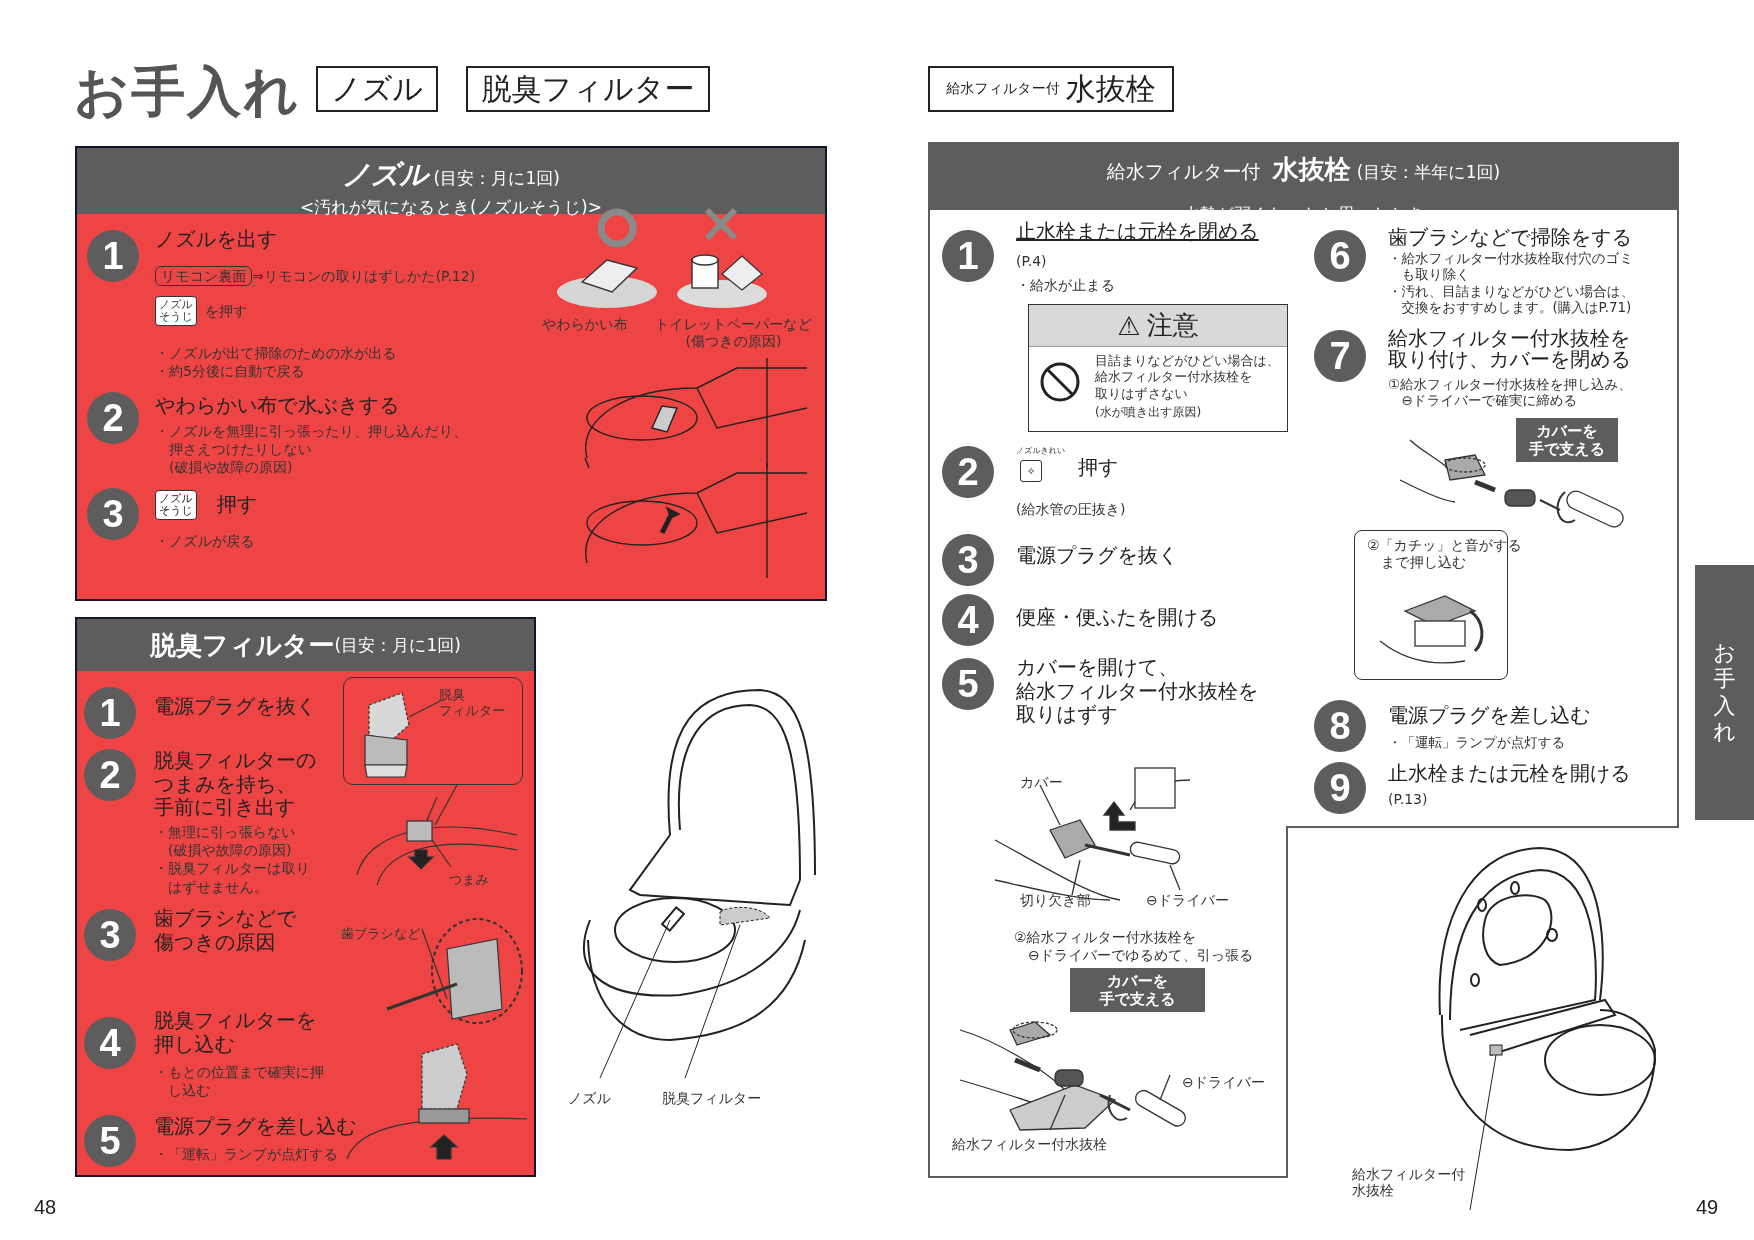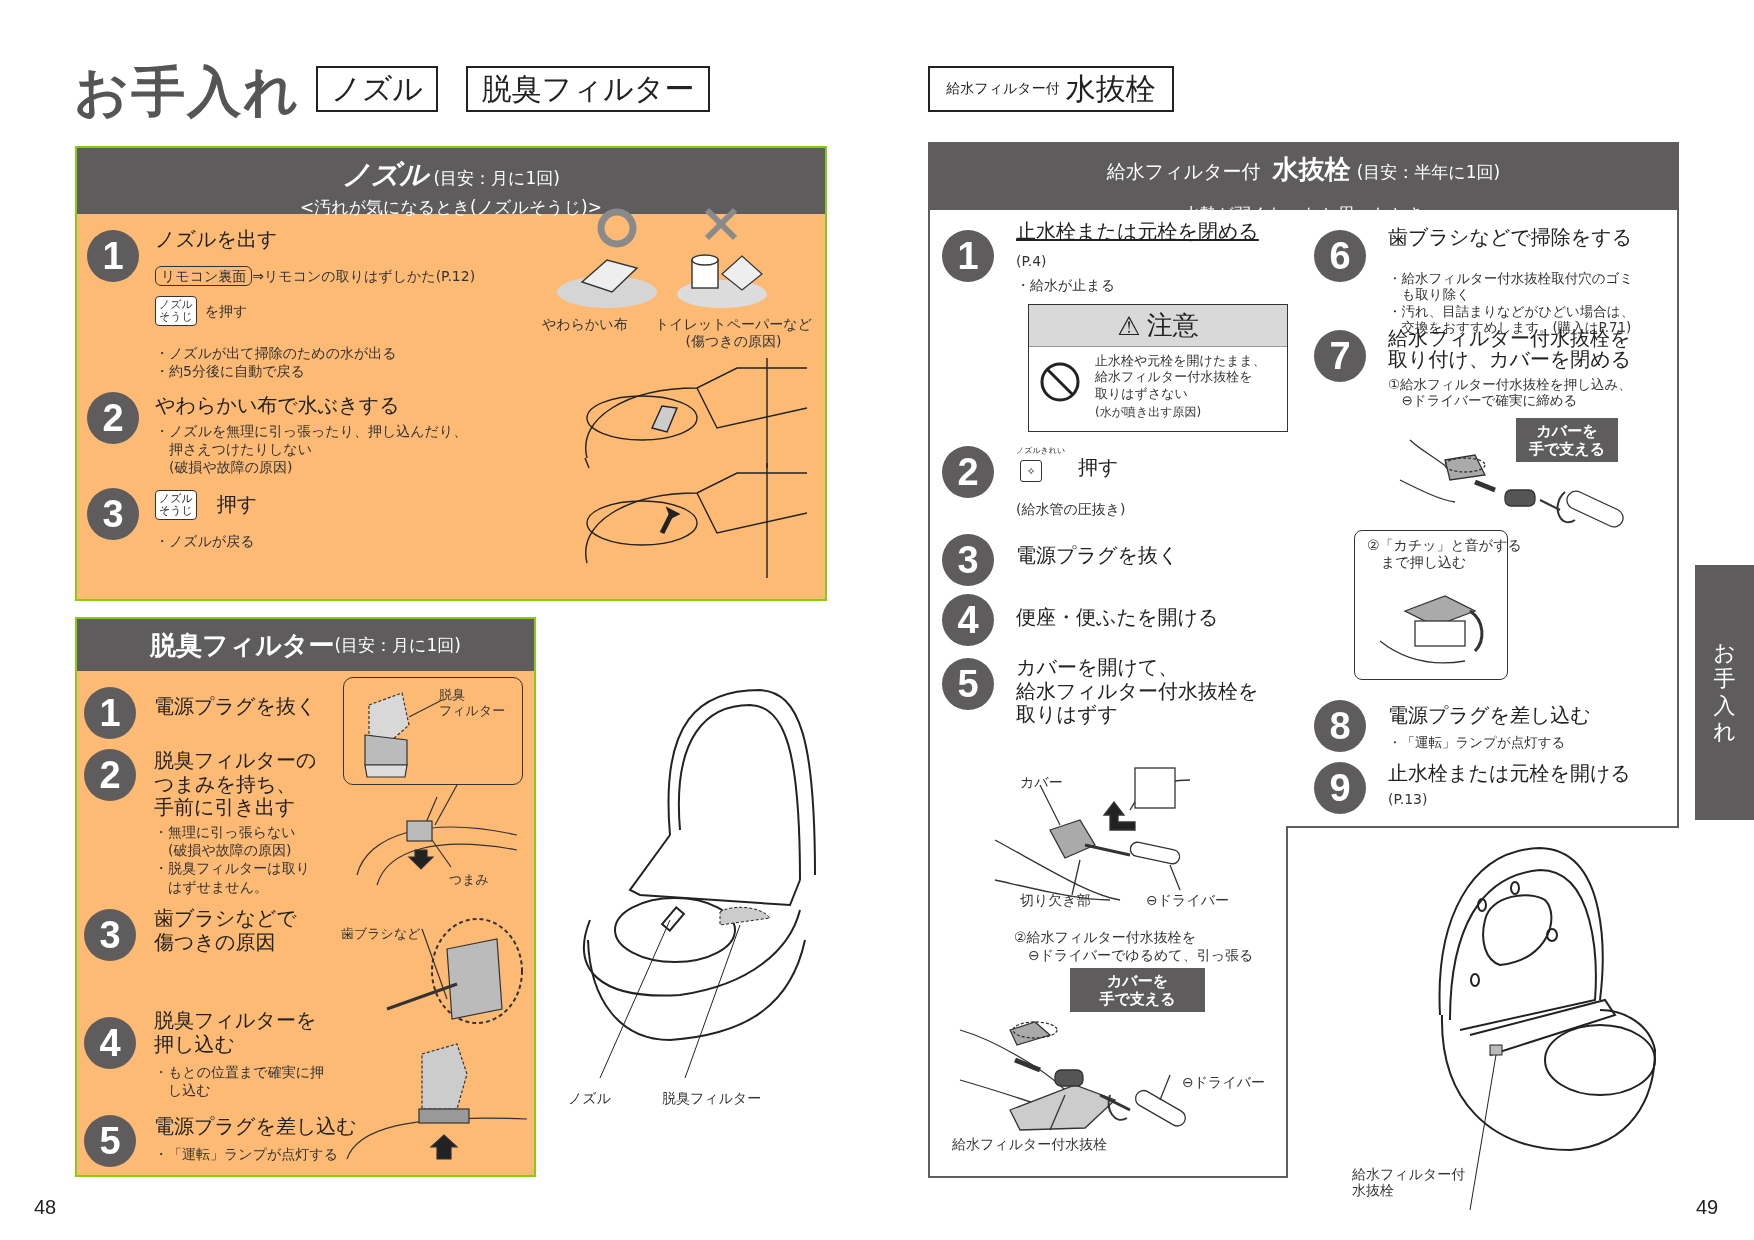--- a/index.html
+++ b/index.html
@@ -5,21 +5,21 @@
   * { box-sizing: border-box; margin: 0; padding: 0; }
   html, body { width: 1754px; height: 1240px; background: #ffffff; overflow: hidden; }
   body { font-family: "DejaVu Sans", "Liberation Sans", sans-serif; color: #222; position: relative; }
   .abs { position: absolute; }
 
   
   .main-title { left: 74px; top: 56px; font-size: 54px; font-weight: bold; color: #555; letter-spacing: 2px; }
   .tag-box { border: 2px solid #222; background: #fff; display: flex; align-items: center; justify-content: center; font-size: 30px; color: #222; }
 
   
-  .panel { border: 2px solid #84cc16; background: #fdba74; }
+  .panel { border: 2px solid #0f172a; background: #ef4444; }
   .panel-head { background: #5e5c5d; color: #fff; text-align: center; }
   .step-num { position: absolute; width: 52px; height: 52px; border-radius: 50%; background: #5e5c5d; color: #fff; font-size: 38px; font-weight: bold; display: flex; align-items: center; justify-content: center; font-family: "Liberation Sans", sans-serif; }
   .step-title { position: absolute; font-size: 20px; color: #222; line-height: 1.18; white-space: nowrap; }
   .note { position: absolute; font-size: 14px; color: #333; line-height: 1.3; white-space: nowrap; }
   .btn-icon { display: inline-flex; flex-direction: column; align-items: center; justify-content: center; border: 1.5px solid #333; border-radius: 4px; font-size: 11px; line-height: 1.1; padding: 2px 3px; background: #fff; vertical-align: middle; }
   .remote-tag { display: inline-block; border: 1.5px solid #333; border-radius: 6px; padding: 0 5px; font-size: 14px; }
   .label-sm { position: absolute; font-size: 14px; color: #333; white-space: nowrap; }
   .dark-callout { position: absolute; background: #5e5c5d; color: #fff; font-weight: bold; font-size: 15px; text-align: center; line-height: 1.2; display: flex; align-items: center; justify-content: center; flex-direction: column; }
 
   .caution { position: absolute; border: 1.5px solid #333; background: #fff; }
@@ -237,21 +237,21 @@
   <div class="caution" style="left:98px;top:160px;width:260px;height:128px;">
     <div class="caution-head">
       <span style="margin-right:6px;">⚠</span>
       <span>注意</span>
     </div>
     <svg style="left:10px;top:56px;" width="42" height="42">
       <circle cx="21" cy="21" r="18" fill="none" stroke="#222" stroke-width="3"></circle>
       <line x1="8" y1="8" x2="34" y2="34" stroke="#222" stroke-width="3"></line>
     </svg>
     <div class="note" style="left:66px;top:48px;font-size:13px;line-height:1.25;">
-      <div>止水栓や元栓を開けたまま、</div>
+      <div>目詰まりなどがひどい場合は、</div>
       <div>給水フィルター付水抜栓を</div>
       <div>取りはずさない</div>
       <div style="font-size:12px;margin-top:3px;">(水が噴き出す原因)</div>
     </div>
   </div>
 
   <div class="step-num" style="left:12px;top:302px;">2</div>
   <div class="note" style="left:86px;top:302px;font-size:8px;">ノズルきれい</div>
   <div class="abs" style="left:90px;top:316px;width:22px;height:22px;border:1.5px solid #333;border-radius:3px;display:flex;align-items:center;justify-content:center;font-size:11px;">✧</div>
   <div class="step-title" style="left:148px;top:312px;">押す</div>
@@ -265,21 +265,21 @@
 
   <div class="step-num" style="left:12px;top:514px;">5</div>
   <div class="step-title" style="left:86px;top:512px;">
     <div>カバーを開けて、</div>
     <div>給水フィルター付水抜栓を</div>
     <div>取りはずす</div>
   </div>
 
   <div class="step-num" style="left:384px;top:86px;">6</div>
   <div class="step-title" style="left:458px;top:82px;">歯ブラシなどで掃除をする</div>
-  <div class="note" style="left:458px;top:106px;font-size:13.5px;line-height:1.22;margin-top:20px;">
+  <div class="note" style="left:458px;top:106px;font-size:13.5px;line-height:1.22;">
     <div>・給水フィルター付水抜栓取付穴のゴミ</div>
     <div>　も取り除く</div>
     <div>・汚れ、目詰まりなどがひどい場合は、</div>
     <div>　交換をおすすめします。(購入はP.71)</div>
   </div>
 
   <div class="step-num" style="left:384px;top:186px;">7</div>
   <div class="step-title" style="left:458px;top:184px;line-height:1.05;">
     <div>給水フィルター付水抜栓を</div>
     <div>取り付け、カバーを閉める</div>

